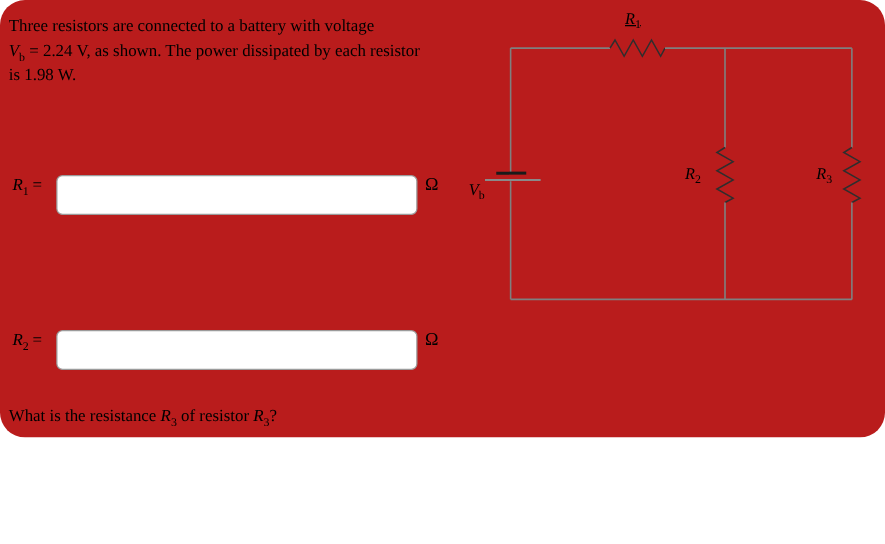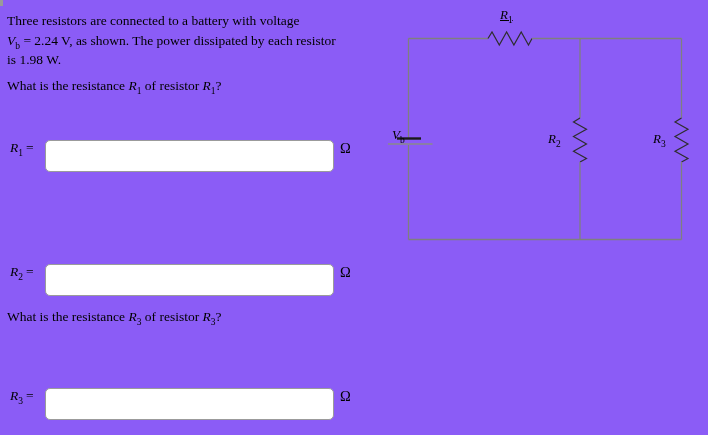--- a/index.html
+++ b/index.html
@@ -1,44 +1,45 @@
 <!DOCTYPE html>
 <html><head>
 <meta charset="utf-8">
 <style>
   html, body { margin: 0; padding: 0; background: #ffffff; }
   #screen {
     position: relative;
     width: 708px;
-    height: 435px;
-    background: #8b5cf6;
+    height: 350px;
+    background: #b91c1c;
     font-family: "Liberation Serif", "DejaVu Serif", serif;
     color: #000000;
     overflow: hidden;
+    border-radius: 20px;
   }
   .abs { position: absolute; }
 
   #edge-artifact {
     left: 0; top: 20; width: 3px; height: 6px;
     background: #9a9a9a;
   }
 
   .intro {
     left: 7px; top: 11px; width: 356px;
     font-size: 13.5px; line-height: 19.5px;
     white-space: nowrap;
   }
   .question {
     left: 7px; width: 340px;
     font-size: 13.5px;
     white-space: nowrap;
   }
   #question-1 { top: 78px; }
   #question-2 { top: 201px; }
-  #question-3 { top: 309px; }
+  #question-3 { top: 325px; }
 
   .rvar { font-style: italic; }
   sub { font-size: 9.5px; line-height: 0; }
 
   .answer-row {
     left: 10px; height: 34px;
     display: flex; align-items: flex-start;
     font-size: 13.5px;
     white-space: nowrap;
   }
@@ -67,38 +68,37 @@
     margin-left: 6px;
     font-size: 14.5px;
   }
 
   .circuit-svg { left: 370px; top: 0; }
   .circuit-label {
     font-size: 13px;
     white-space: nowrap;
   }
   #circuit-label-r1 { left: 500px; top: 7px; text-decoration: underline; }
-  #circuit-label-vb { left: 375px; top: 127px; margin-left: 17px; }
+  #circuit-label-vb { left: 375px; top: 144px; }
   #circuit-label-r2 { left: 548px; top: 131px; }
   #circuit-label-r3 { left: 653px; top: 131px; }
 </style>
 </head>
 <body>
 
 <div id="screen">
 
   <div id="edge-artifact" class="abs"></div>
 
   <div class="intro abs">
     <div><span>Three resistors are connected to a battery with voltage</span></div>
     <div><i class="rvar">V</i><sub>b</sub><span> = 2.24 V, as shown. The power dissipated by each resistor</span></div>
     <div><span>is 1.98 W.</span></div>
   </div>
 
-  <div id="question-1" class="question abs"><span>What is the resistance </span><i class="rvar">R</i><sub>1</sub><span> of resistor </span><i class="rvar">R</i><sub>1</sub><span>?</span></div>
 
   <div id="answer-row-1" class="answer-row abs">
     <span class="answer-label"><i class="rvar">R</i><sub>1</sub><span class="eq-sign">=</span></span>
       <input class="answer-input" type="text" value="" style="">
       <span class="unit">Ω</span>
   </div>
 
 
   <div id="answer-row-2" class="answer-row abs">
     <span class="answer-label"><i class="rvar">R</i><sub>2</sub><span class="eq-sign">=</span></span>

